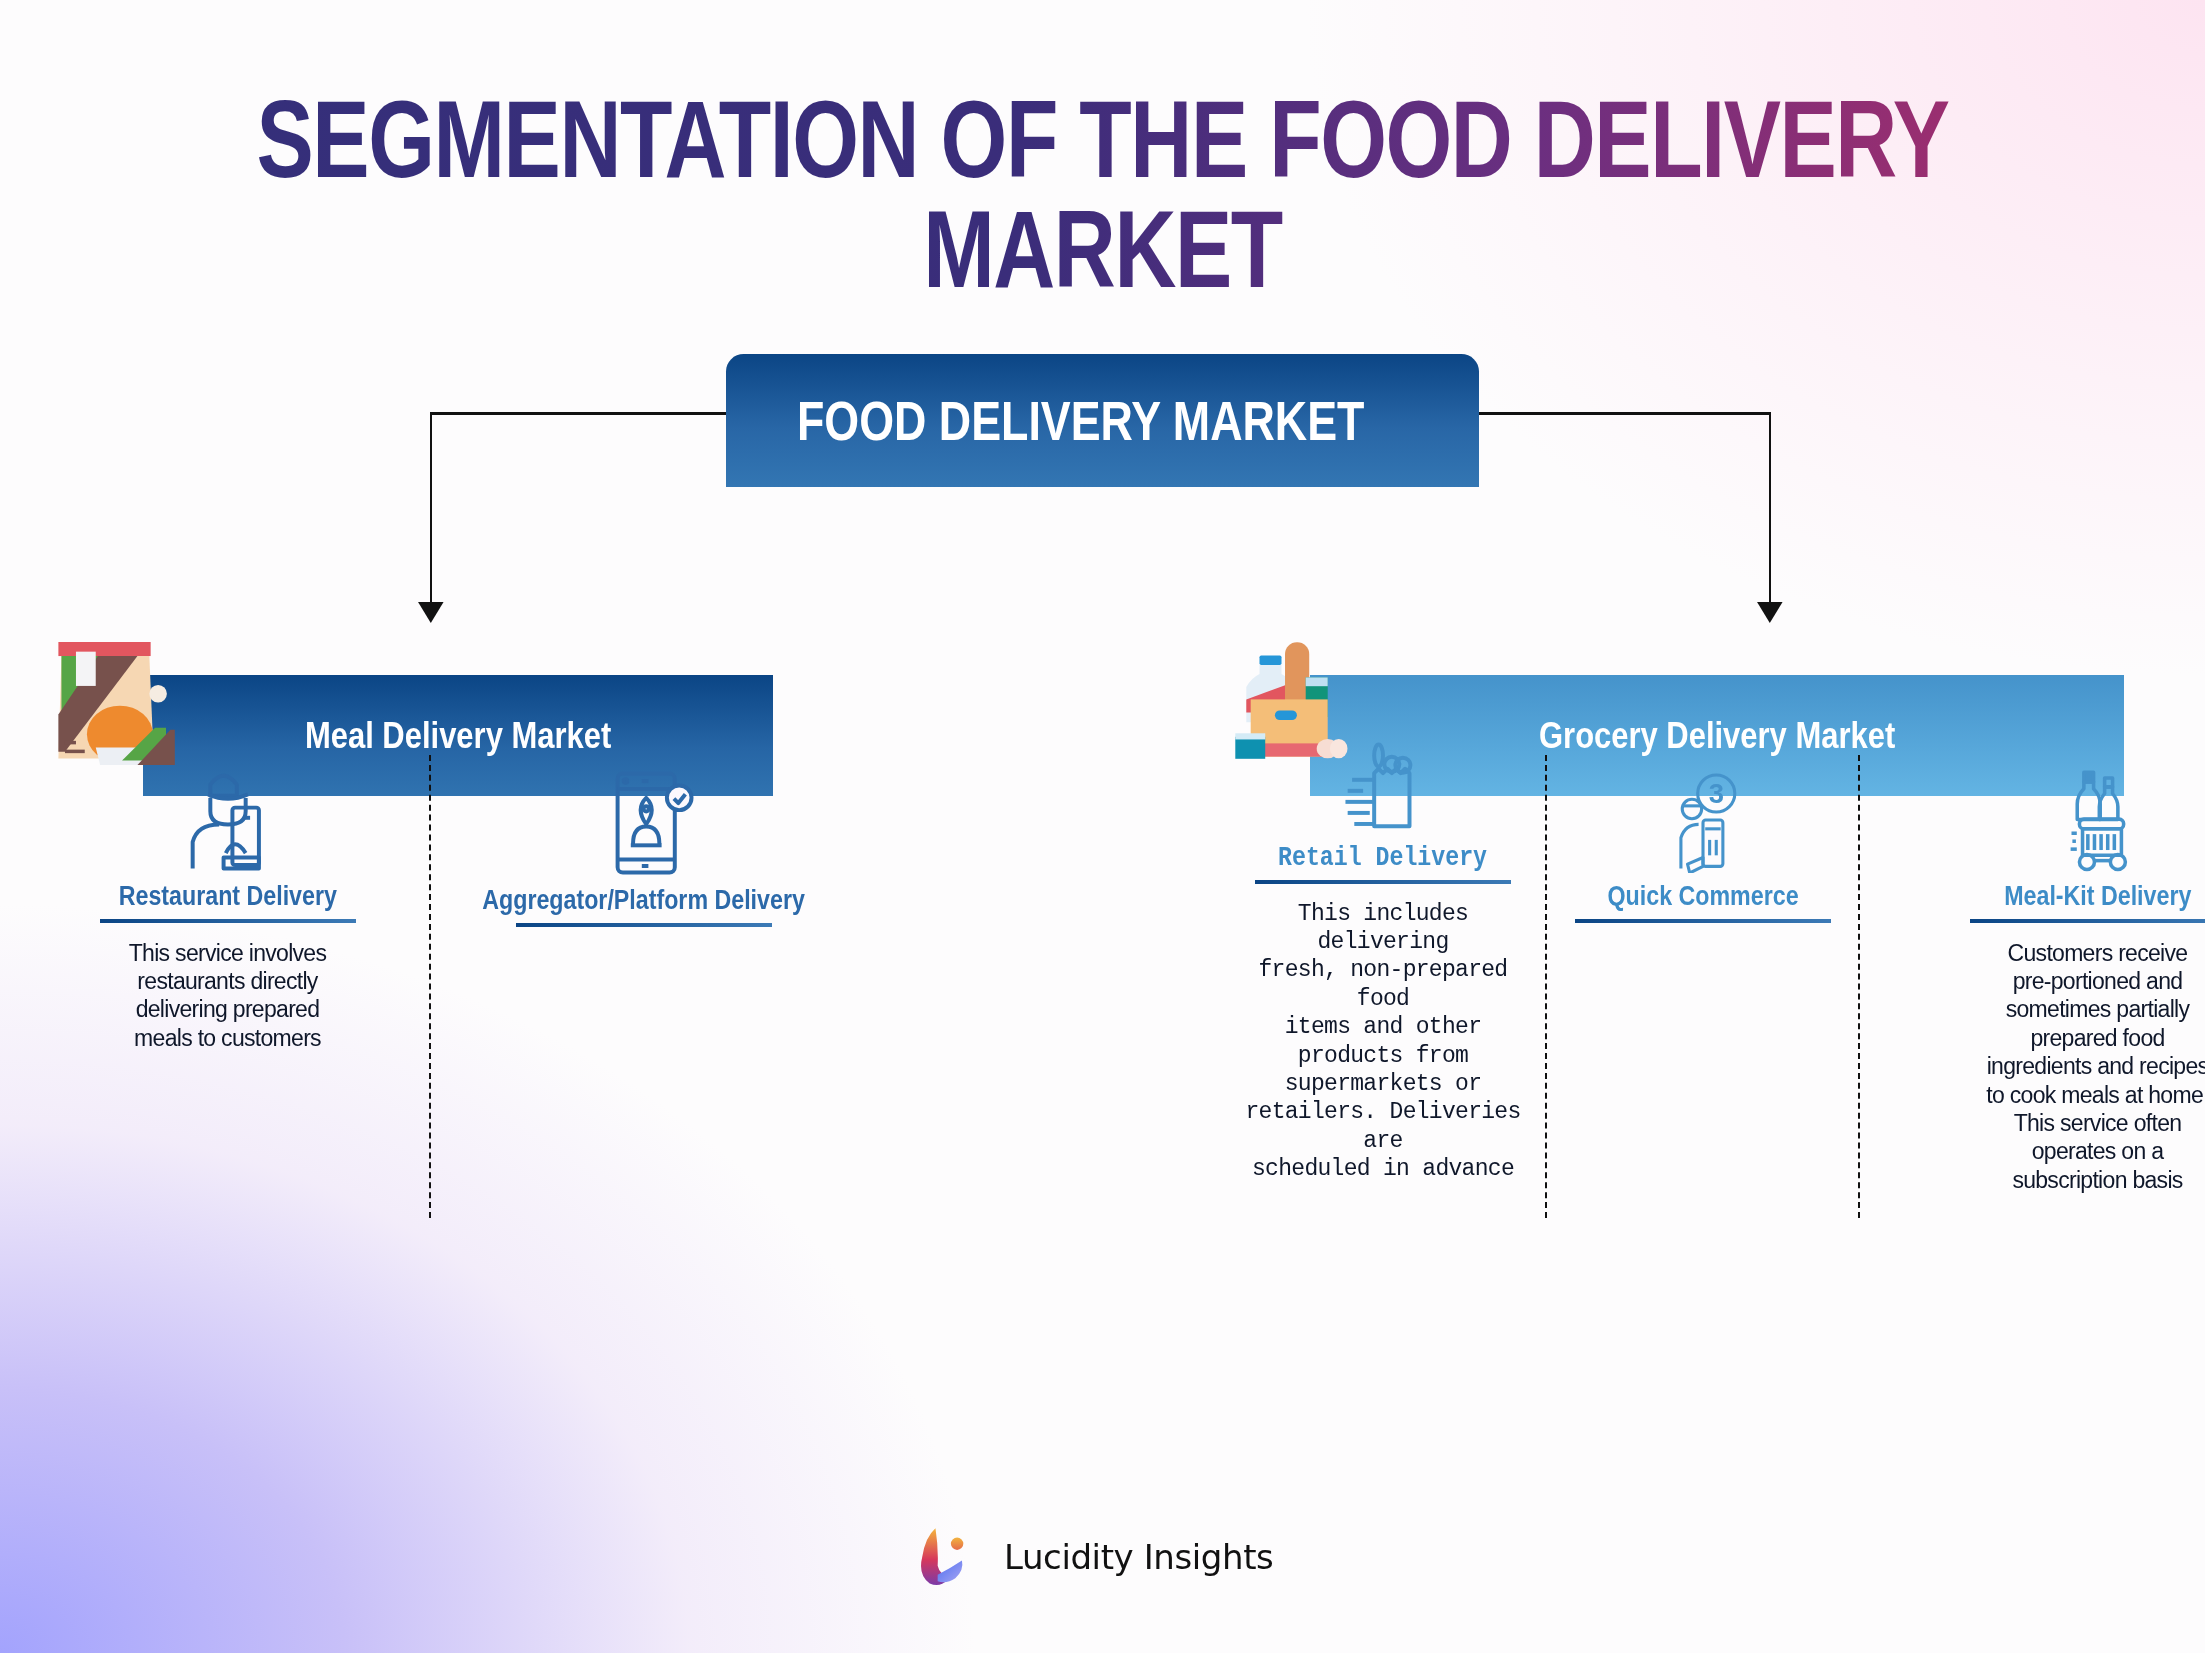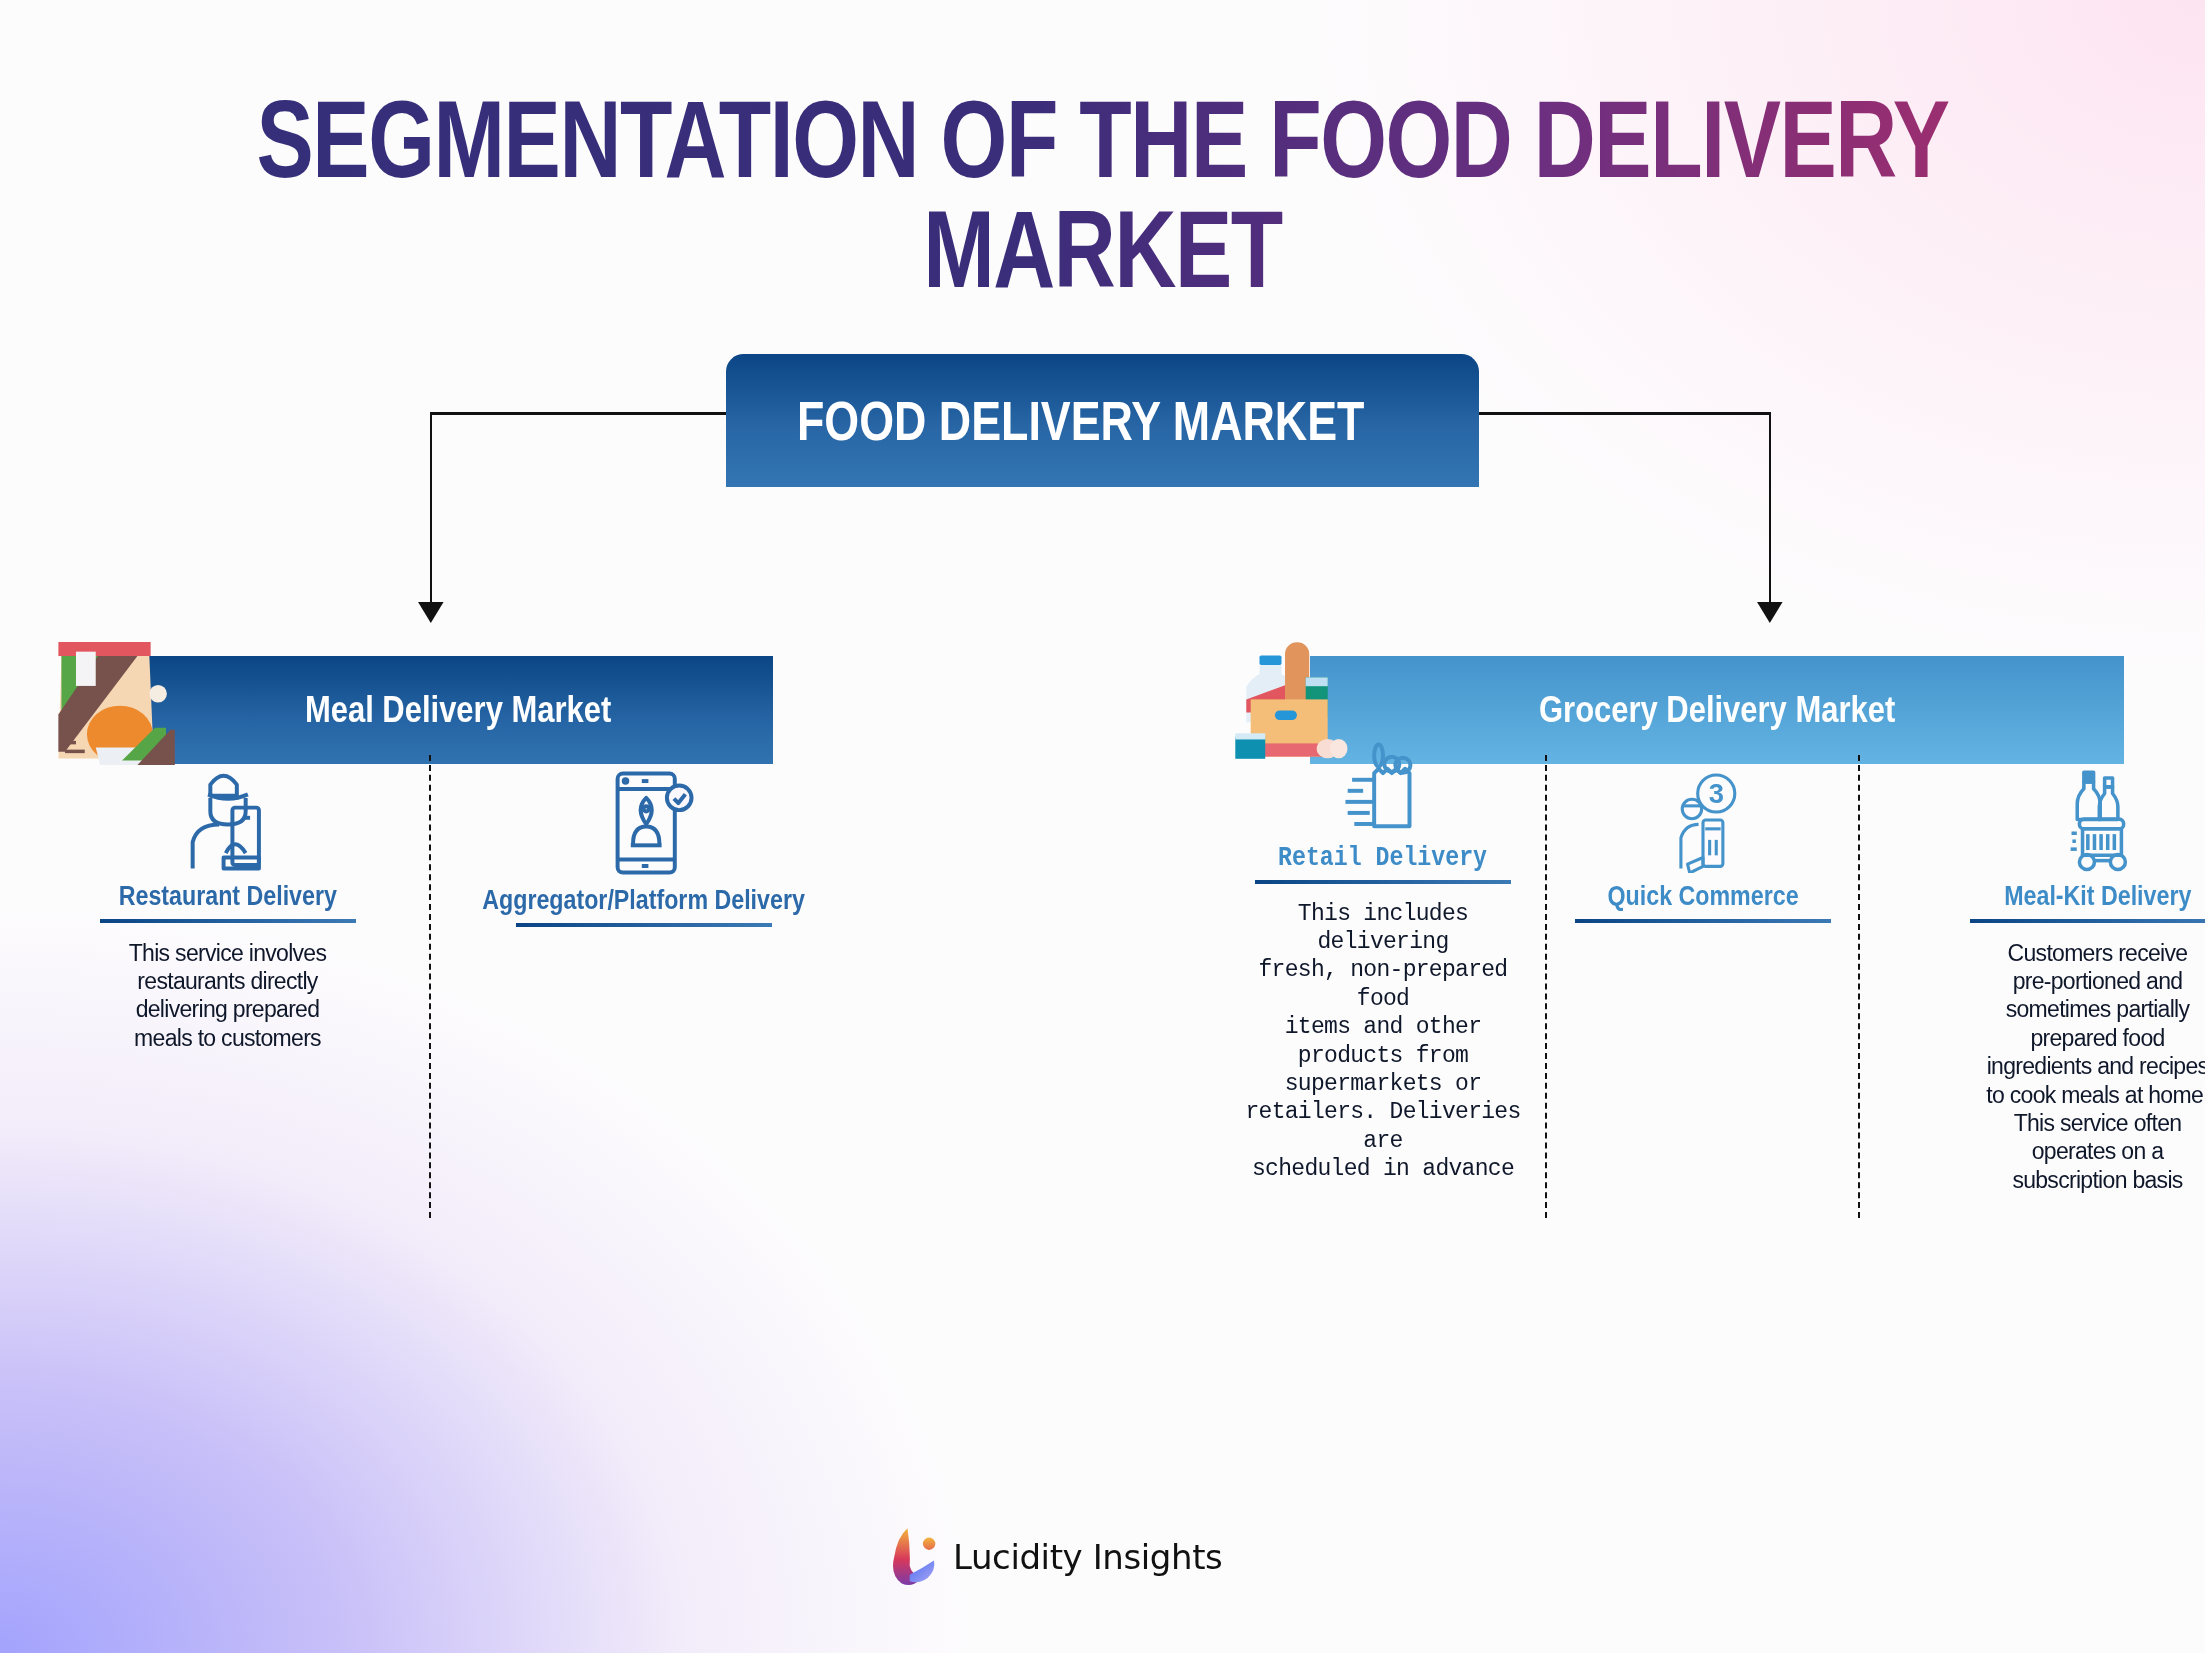--- a/index.html
+++ b/index.html
@@ -33,21 +33,21 @@
   .root-label {
     color: #fff; font-weight: 900; font-size: 56px; letter-spacing: 0;
     transform: scaleX(0.8); white-space: nowrap;
   }
 
   
   .line { background: #111; }
 
   
   .cat-bar {
-    height: 108px; display: flex; align-items: center; justify-content: center;
+    height: 121px; display: flex; align-items: center; justify-content: center; margin-top: 19px;
   }
   .cat-meal { left: 143px; top: 656px; width: 630px;
     background: linear-gradient(180deg, #0b4585 0%, #2665a5 60%, #3073b0 100%); }
   .cat-grocery { left: 1310px; top: 656px; width: 814px;
     background: linear-gradient(180deg, #4593cb 0%, #57a7da 60%, #63b4e3 100%); }
   .cat-label {
     color: #fff; font-weight: 900; font-size: 36px; white-space: nowrap;
     transform: scaleX(0.86);
   }
 
@@ -67,21 +67,21 @@
   .item-desc {
     margin-top: 16px; font-size: 23px; line-height: 28.4px; color: #0f172a;
     letter-spacing: -0.7px;
   }
 
   .dash {
     width: 0; border-left: 2.2px dashed #111;
   }
 
   
-  .footer { left: 892px; top: 1526px; display: flex; align-items: center; gap: 8px; }
+  .footer { left: 920px; top: 1526px; display: flex; align-items: center; gap: 31px; }
   .brand-name { font-size: 34px; color: #111; font-family: "DejaVu Sans", sans-serif; letter-spacing: -0.4px; }
 </style>
 </head>
 <body>
 
 <div class="abs main-title">SEGMENTATION OF THE FOOD DELIVERY MARKET</div>
 
 <div class="abs line" style="left:430px; top:412px; width:298px; height:2.6px;"></div>
 <div class="abs line" style="left:430px; top:412px; width:1.8px; height:194px;"></div>
 <svg class="abs" style="left:418px; top:602px;" width="26.5" height="22" viewBox="0 0 60 50">

